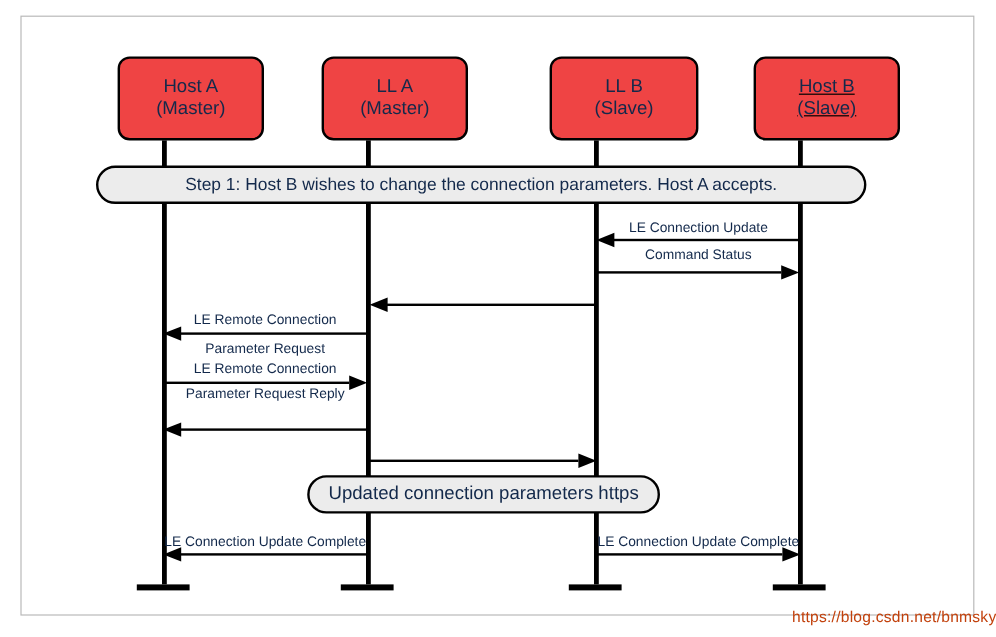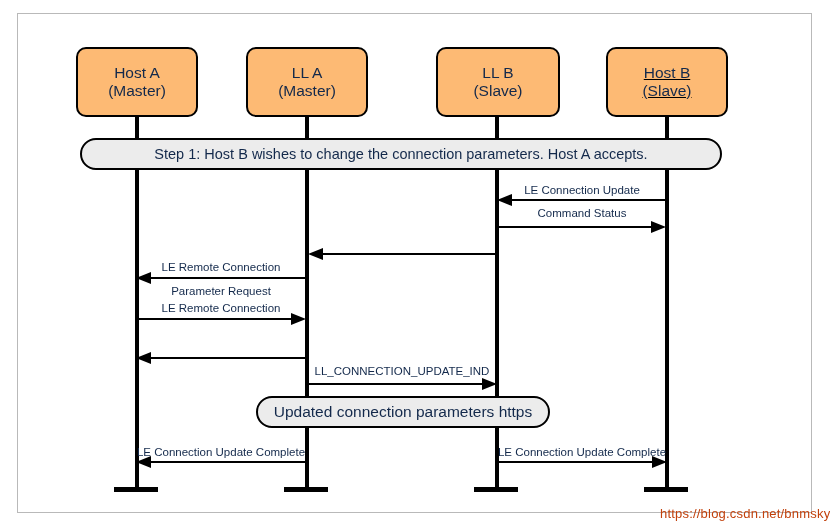--- a/index.html
+++ b/index.html
@@ -29,26 +29,27 @@
     border: 1px solid #b9b9b9;
     background: #ffffff;
     box-sizing: border-box;
   }
   
   .actor-box {
     position: absolute;
     box-sizing: border-box;
     border: 2.5px solid #000000;
     border-radius: 10px;
-    background: #fdba74;
+    background: #ef4444;
     display: flex;
     flex-direction: column;
     align-items: center;
     justify-content: center;
     line-height: 1.18;
+    margin-left: 22px;
   }
   .actor-line1, .actor-line2 {
     color: #13294b;
     font-size: 15.5px;
     white-space: nowrap;
   }
   
   .lifeline {
     position: absolute;
     width: 3.5px;
@@ -180,27 +181,27 @@
   <div class="msg-head left" style="left:136px; top:271.5px;"></div>
   <div class="msg-label sub" style="left:136px; top:284px; width:170px;">
     <span>Parameter Request</span>
   </div>
 
   <div class="msg-label" style="left:136px; top:301px; width:170px;">
     <span>LE Remote Connection</span>
   </div>
   <div class="msg-line" style="left:136px; top:318px; width:155px;"></div>
   <div class="msg-head right" style="left:291px; top:312.5px;"></div>
+  <div class="msg-label sub" style="left:136px; top:322px; width:170px;">
+    <span>Parameter Request Reply</span>
+  </div>
 
   <div class="msg-line" style="left:143px; top:357px; width:163px;"></div>
   <div class="msg-head left" style="left:136px; top:351.5px;"></div>
 
-  <div class="msg-label" style="left:307px; top:364px; width:190px;">
-    <span>LL_CONNECTION_UPDATE_IND</span>
-  </div>
   <div class="msg-line" style="left:307px; top:383px; width:175px;"></div>
   <div class="msg-head right" style="left:482px; top:377.5px;"></div>
 
   <div class="banner used" style="left:256px; top:396px; width:294px; height:32px;">
     <span>Updated connection parameters https</span>
   </div>
 
   <div class="msg-label" style="left:136px; top:445px; width:170px;">
     <span>LE Connection Update Complete</span>
   </div>

